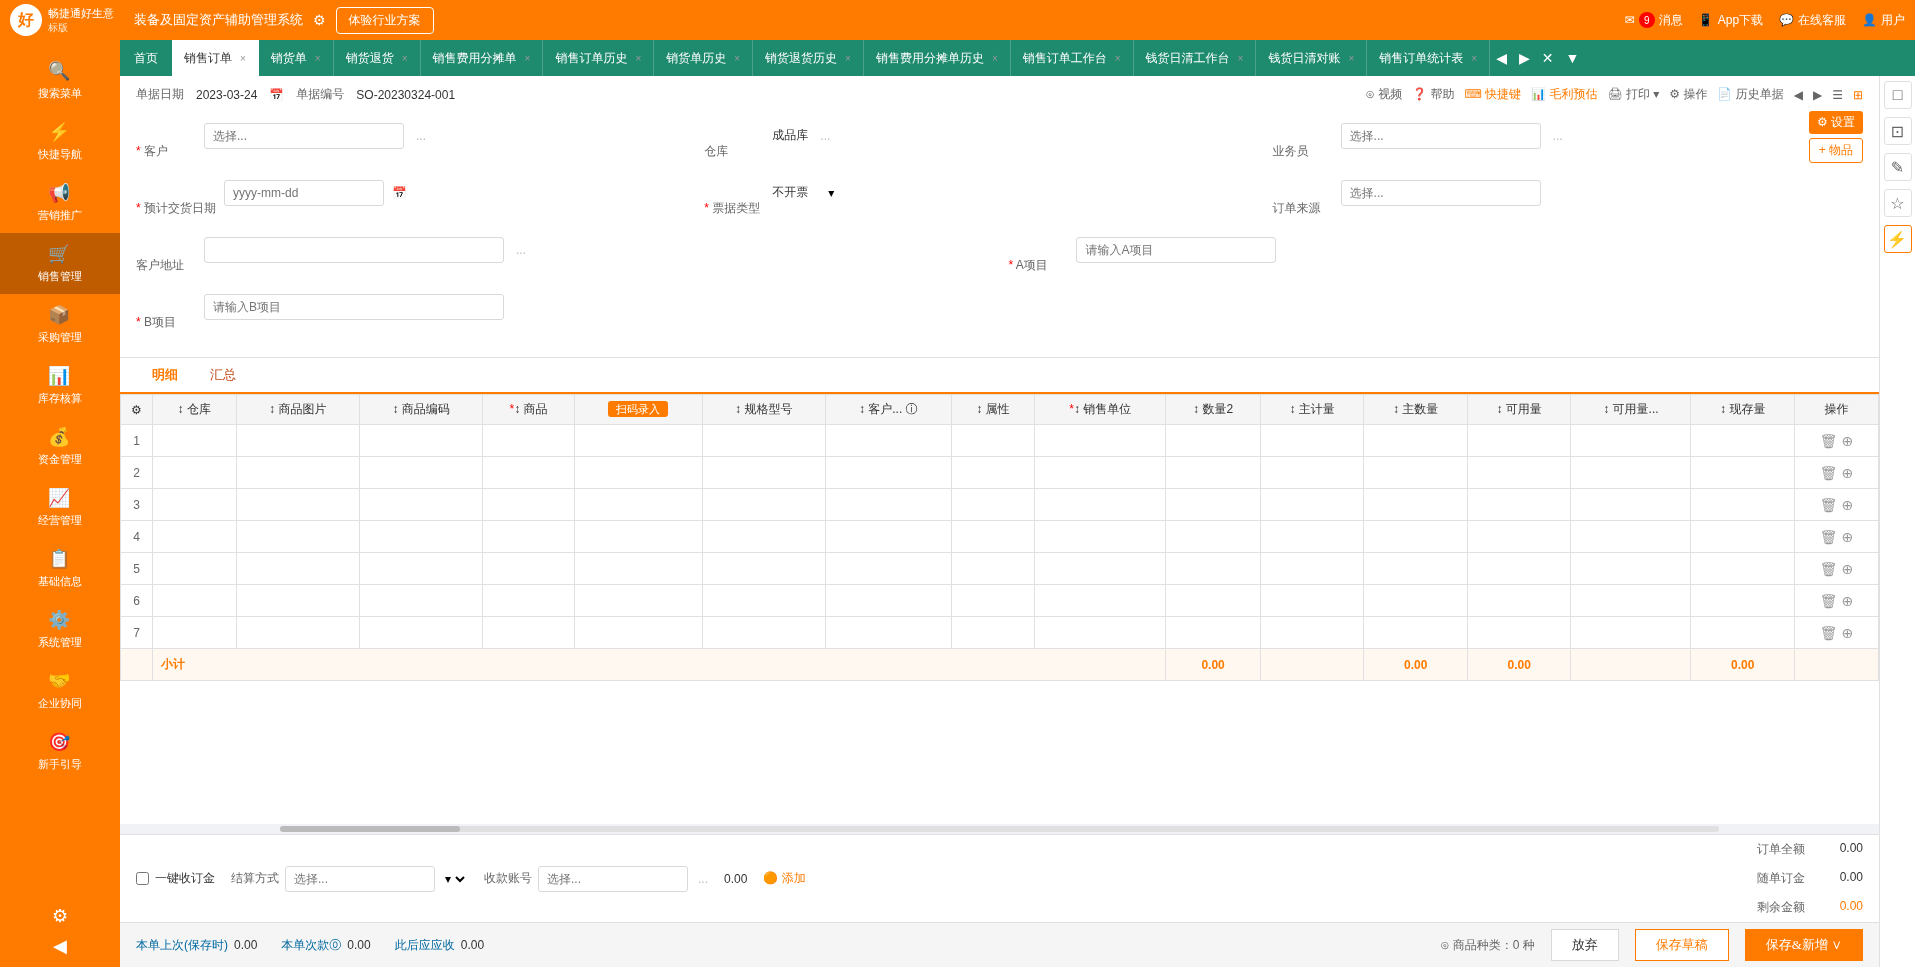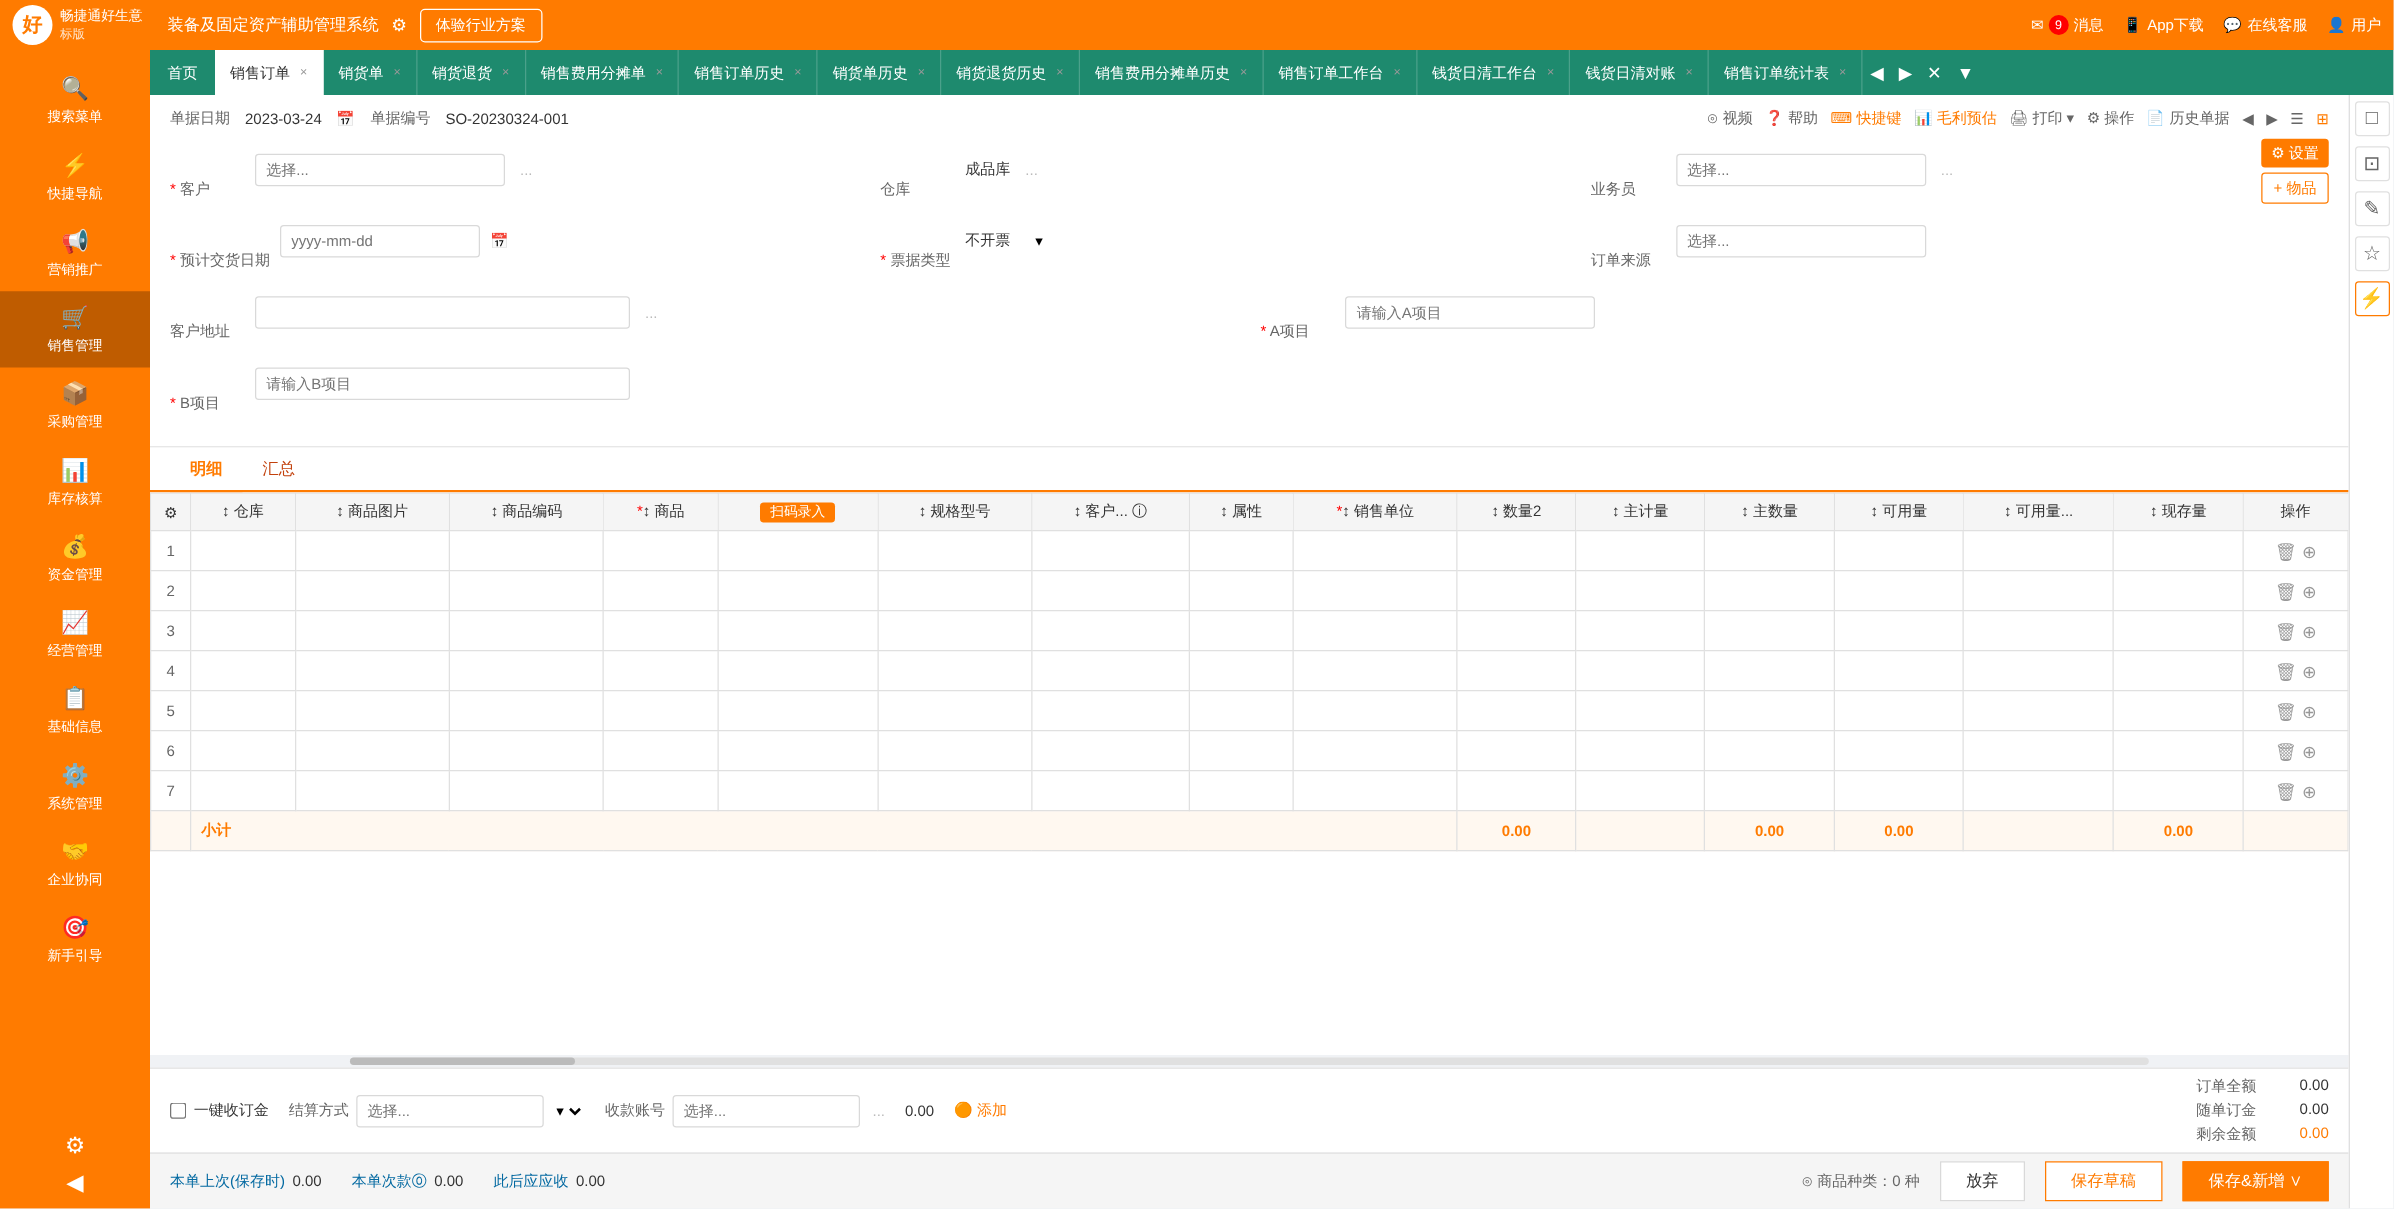--- a/index.html
+++ b/index.html
@@ -86,21 +86,21 @@
     
     .footer { background: #f5f5f5; border-top: 1px solid #e0e0e0; padding: 6px 16px; display: flex; align-items: center; justify-content: space-between; flex-shrink: 0; font-size: 12px; }
     .footer-left { display: flex; gap: 24px; }
     .footer-item { display: flex; gap: 6px; align-items: center; }
     .footer-label { color: #0369a1; }
     .footer-value { color: #333; }
     .footer-right { display: flex; align-items: center; gap: 16px; }
     .summary-row { display: flex; gap: 8px; }
     .summary-label { color: #666; }
     .summary-value { color: #333; min-width: 50px; text-align: right; }
-    .btn { padding: 6px 20px; border-radius: 0; cursor: pointer; font-size: 13px; border: 1px solid; }
+    .btn { padding: 6px 20px; border-radius: 0; cursor: pointer; font-size: 13px; border: 1px solid; font-family: Liberation Serif, serif; }
     .btn-default { background: #fff; border-color: #d9d9d9; color: #333; }
     .btn-outline { background: #fff; border-color: #ff7b00; color: #ff7b00; }
     .btn-primary { background: #ff7b00; border-color: #ff7b00; color: #fff; }
 
     
     .right-icon { width: 28px; height: 28px; display: flex; align-items: center; justify-content: center; cursor: pointer; color: #666; font-size: 16px; border: 1px solid #e0e0e0; border-radius: 3px; }
 
     
     .orange { color: #ff7b00; }
 
@@ -604,21 +604,21 @@
                 <option>▾</option>
               </select>
             </div>
             <div class="bottom-field">
               <span class="bottom-label">收款账号</span>
               <input class="field-input placeholder" placeholder="选择..." style="width: 100px;">
               <span class="field-dots">...</span>
             </div>
             <span style="color:#333;">0.00</span>
             <span class="add-btn">🟠 <span>添加</span></span>
-            <div style="margin-left:auto; display:flex; flex-direction:column; align-items:flex-end; gap:2px;">
+            <div style="margin-left:auto; display:flex; flex-direction:column; align-items:flex-end; gap:12px;">
               <div class="summary-row">
                 <span class="summary-label">订单全额</span>
                 <span class="summary-value">0.00</span>
               </div>
               <div class="summary-row">
                 <span class="summary-label">随单订金</span>
                 <span class="summary-value">0.00</span>
               </div>
               <div class="summary-row">
                 <span class="summary-label">剩余金额</span>

